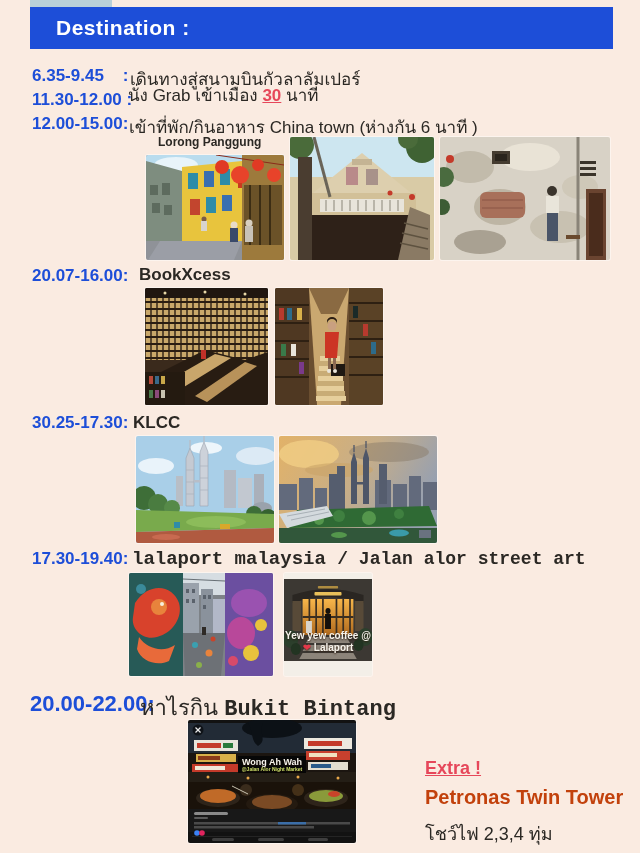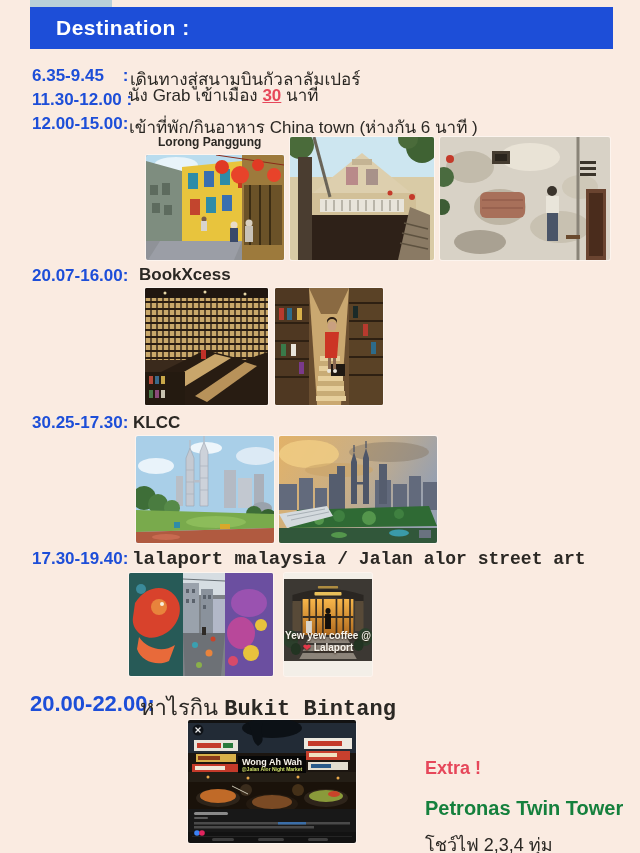--- a/index.html
+++ b/index.html
@@ -13,22 +13,22 @@
   .lbl{position:absolute;color:#2B2824;font-size:17px;white-space:pre;}
   .lbl b{font-weight:700;font-family:Liberation Mono, monospace;}
   .hl{color:#E6475A;font-weight:700;text-decoration:underline;}
   .sublabel{position:absolute;color:#2B2824;font-size:12px;font-weight:700;}
   .big{font-size:22px;}
   .photo{position:absolute;overflow:hidden;border-radius:2px;box-shadow:0 0 0 1px rgba(255,255,255,.45);}
   .photo svg{position:absolute;left:0;top:0;width:100%;height:100%;display:block;}
   .ph-overlay{position:absolute;left:0;right:0;text-align:center;color:#F6F3EC;font-weight:700;
     text-shadow:0 1px 2px rgba(40,20,5,.8);}
   .extra{position:absolute;left:425px;top:758px;}
-  .extra .ex-label{display:block;color:#E6475A;font-size:18px;font-weight:800;}
-  .extra .ex-title{display:block;color:#15803d;font-size:20px;font-weight:800;margin-top:18px;}
+  .extra .ex-label{display:block;color:#E6475A;font-size:18px;font-weight:800;text-decoration:underline;}
+  .extra .ex-title{display:block;color:#c2410c;font-size:20px;font-weight:800;margin-top:7px;}
   .extra .ex-sub{display:block;color:#2B2824;font-size:18px;margin-top:10px;}
 </style>
 </head>
 <body>
 
 <div class="page">
 
   <div class="accent-strip"></div>
   <div class="header-bar">
     <span class="title">Destination :</span>

